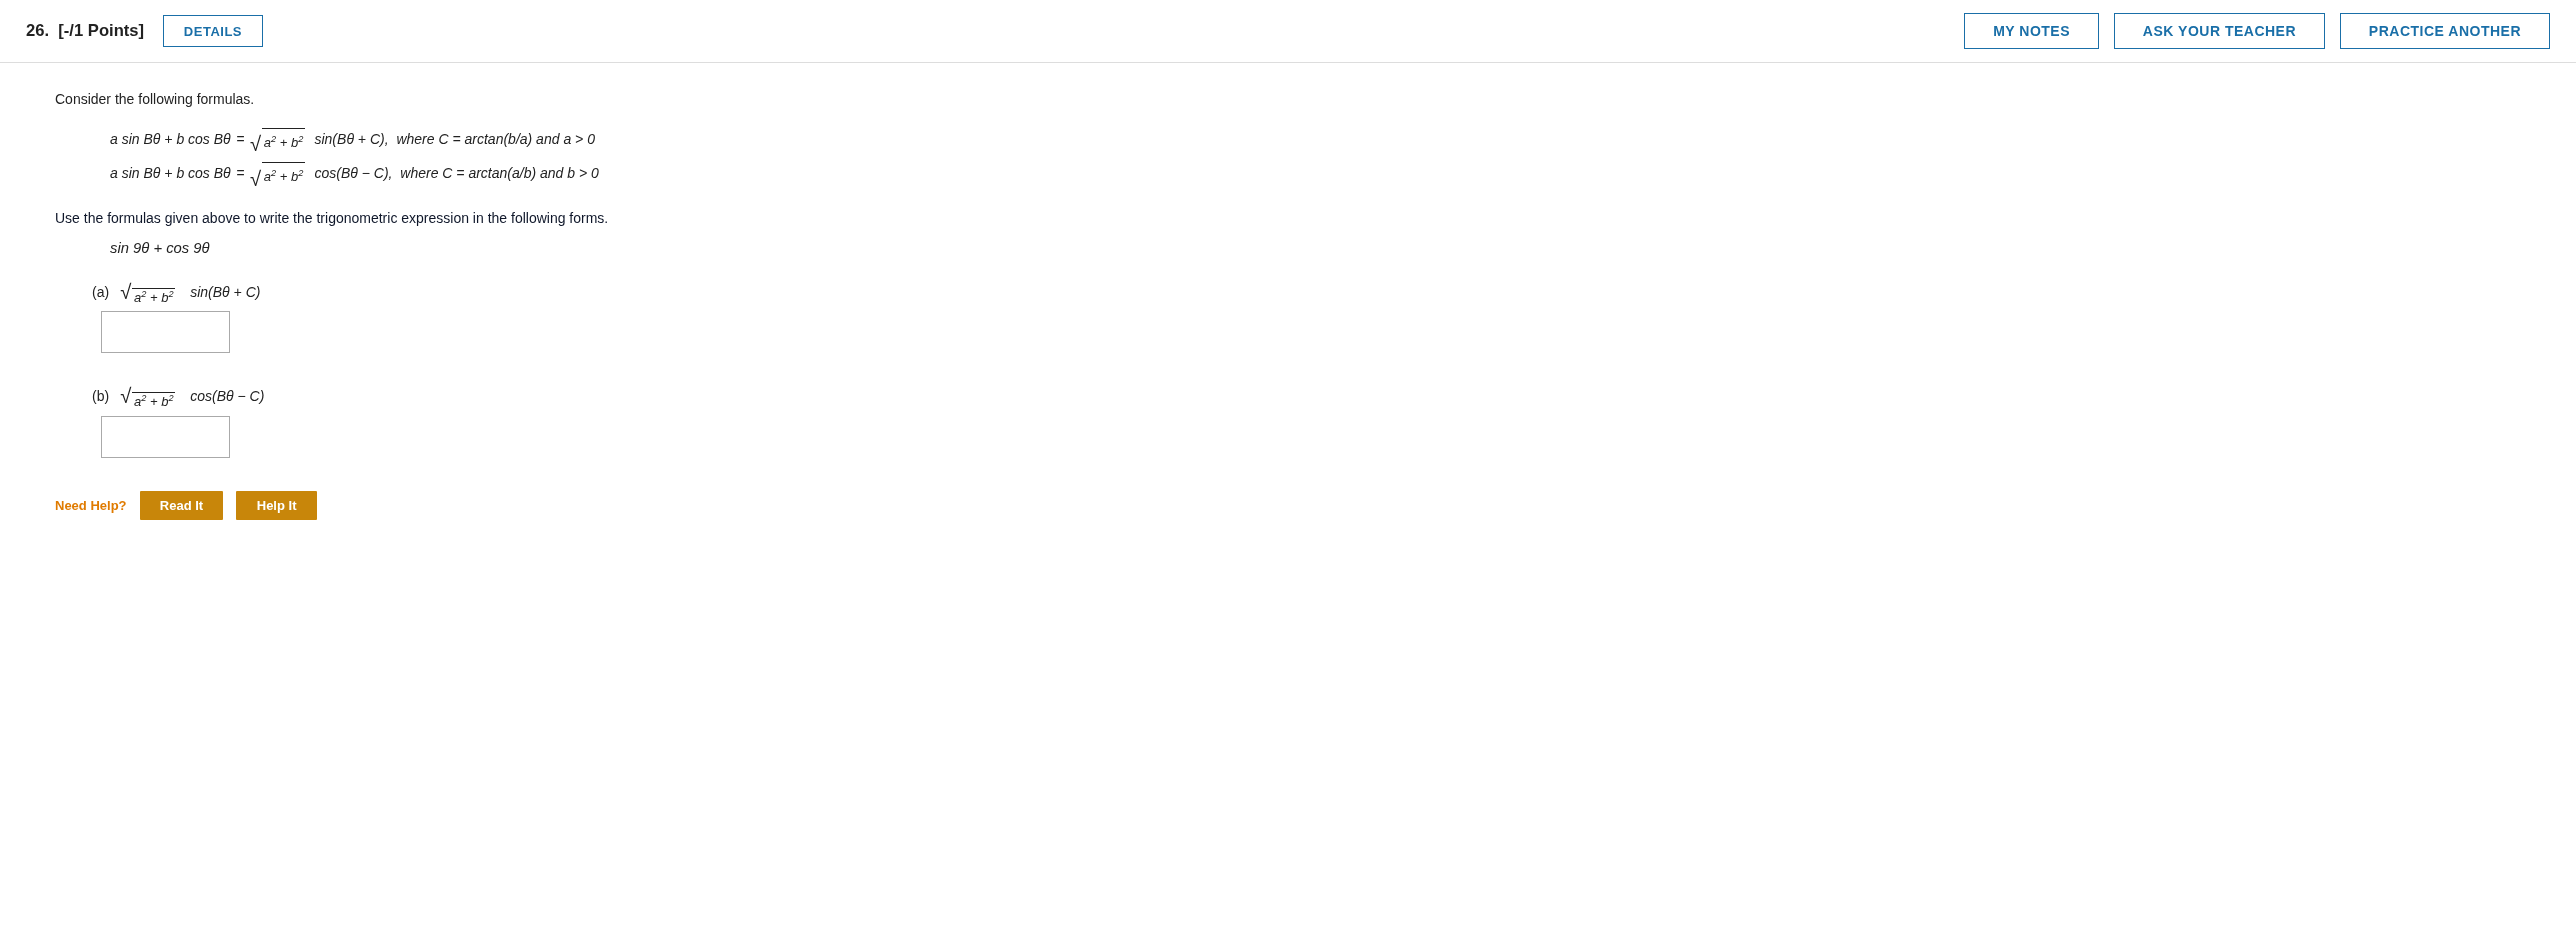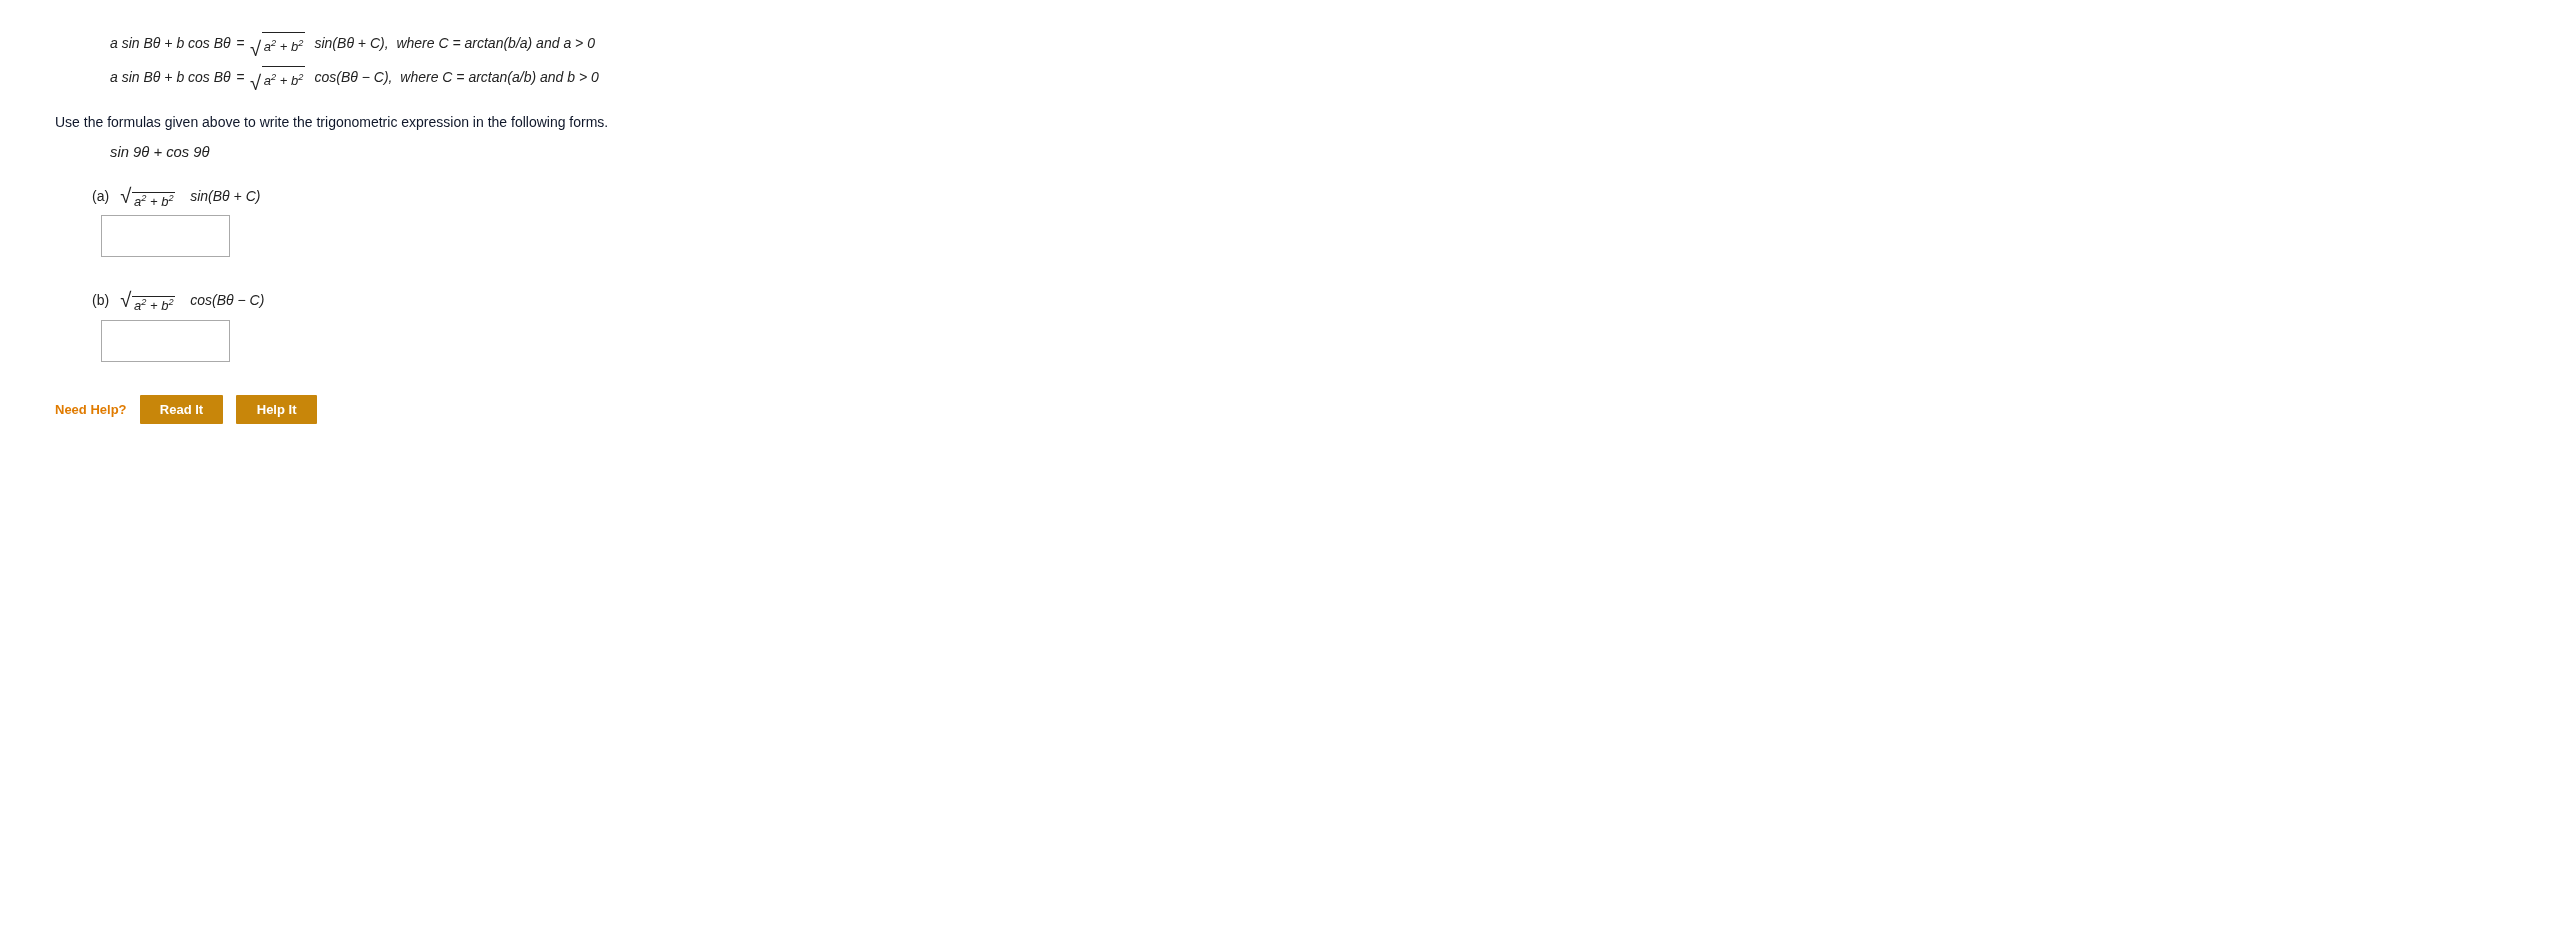--- a/index.html
+++ b/index.html
@@ -168,22 +168,35 @@
       font-size: 9.2px;
       vertical-align: super;
       font-style: italic;
     }
   </style>
 </head>
 <body>
 
 <div class="page-wrapper">
 
+  <div class="header-bar">
+    <span class="question-number">
+      <span>26.</span>
+      &nbsp;<span style="font-weight:bold;">[-/1 Points]</span>
+    </span>
+    <button class="details-btn">DETAILS</button>
+    <div class="header-right">
+      <button class="header-action-btn">MY NOTES</button>
+      <button class="header-action-btn">ASK YOUR TEACHER</button>
+      <button class="header-action-btn">PRACTICE ANOTHER</button>
+    </div>
+  </div>
 
   <div class="content-area">
+    <p class="consider-text">Consider the following formulas.</p>
 
     <div class="formula-block">
 
       <div class="formula-line">
         <span class="math-expr"><i>a</i> sin <i>B</i>θ + <i>b</i> cos <i>B</i>θ</span>
         <span>=</span>
         <span class="sqrt-wrap">
           <span class="sqrt-symbol">√</span>
           <span class="sqrt-content"><i>a</i><sup>2</sup> + <i>b</i><sup>2</sup></span>
         </span>

